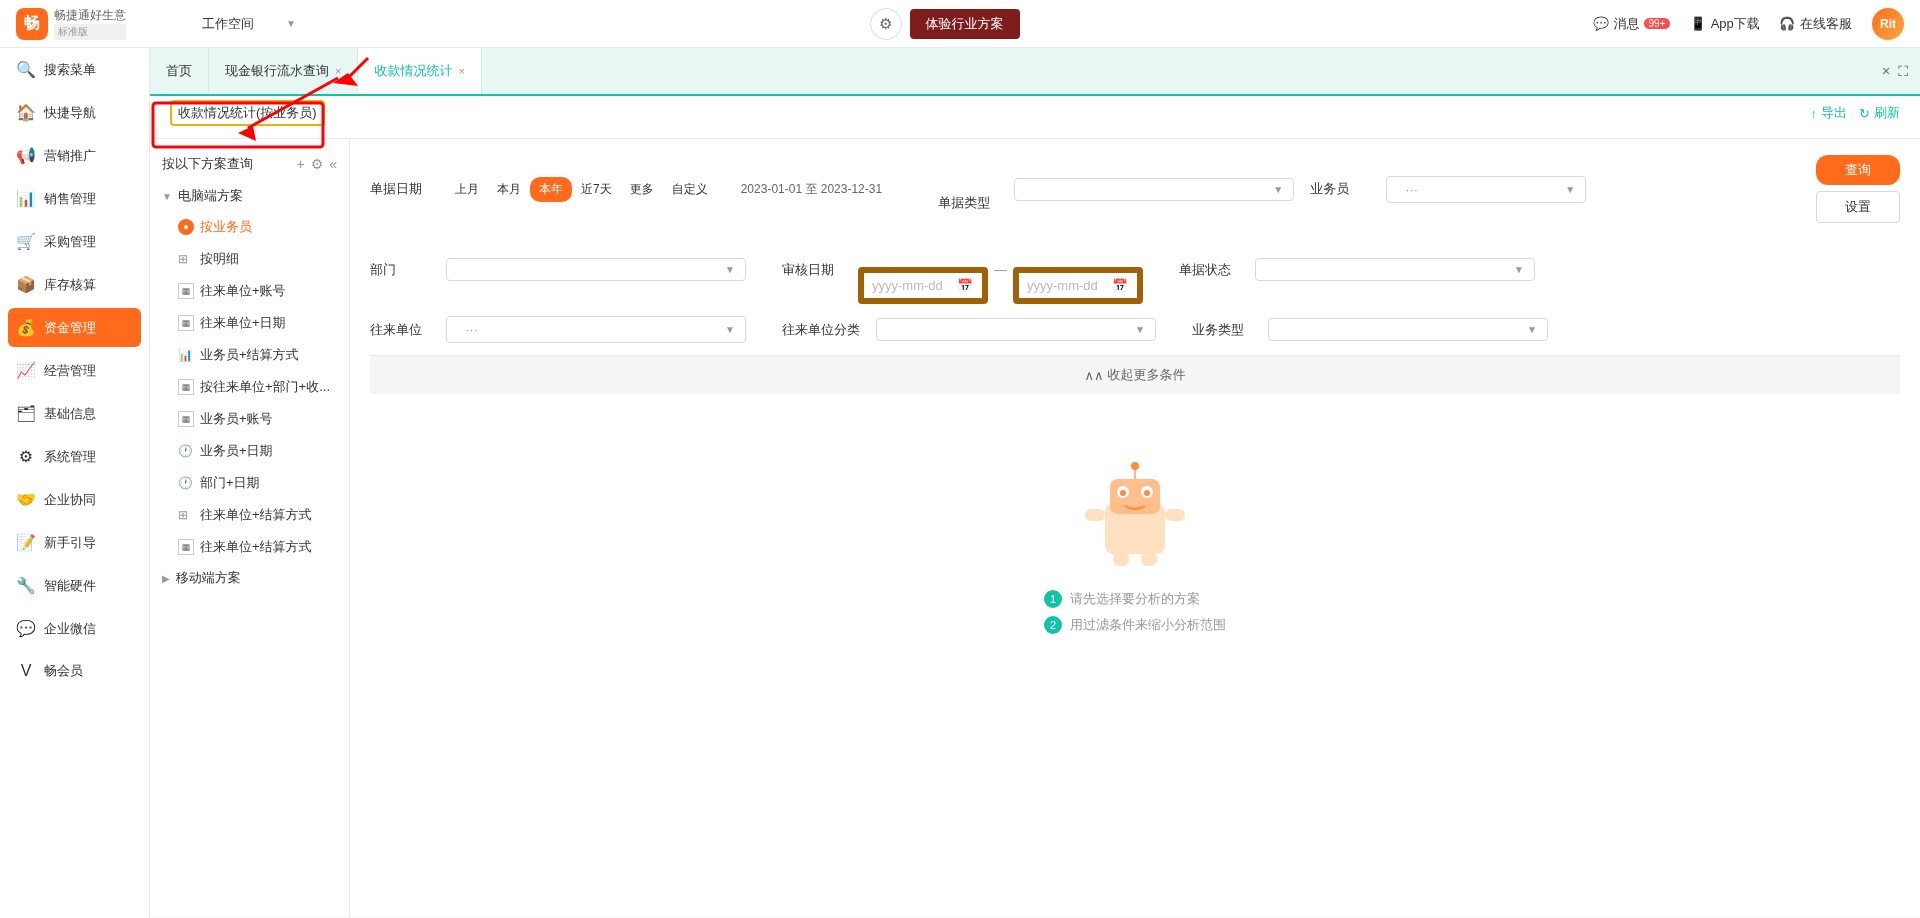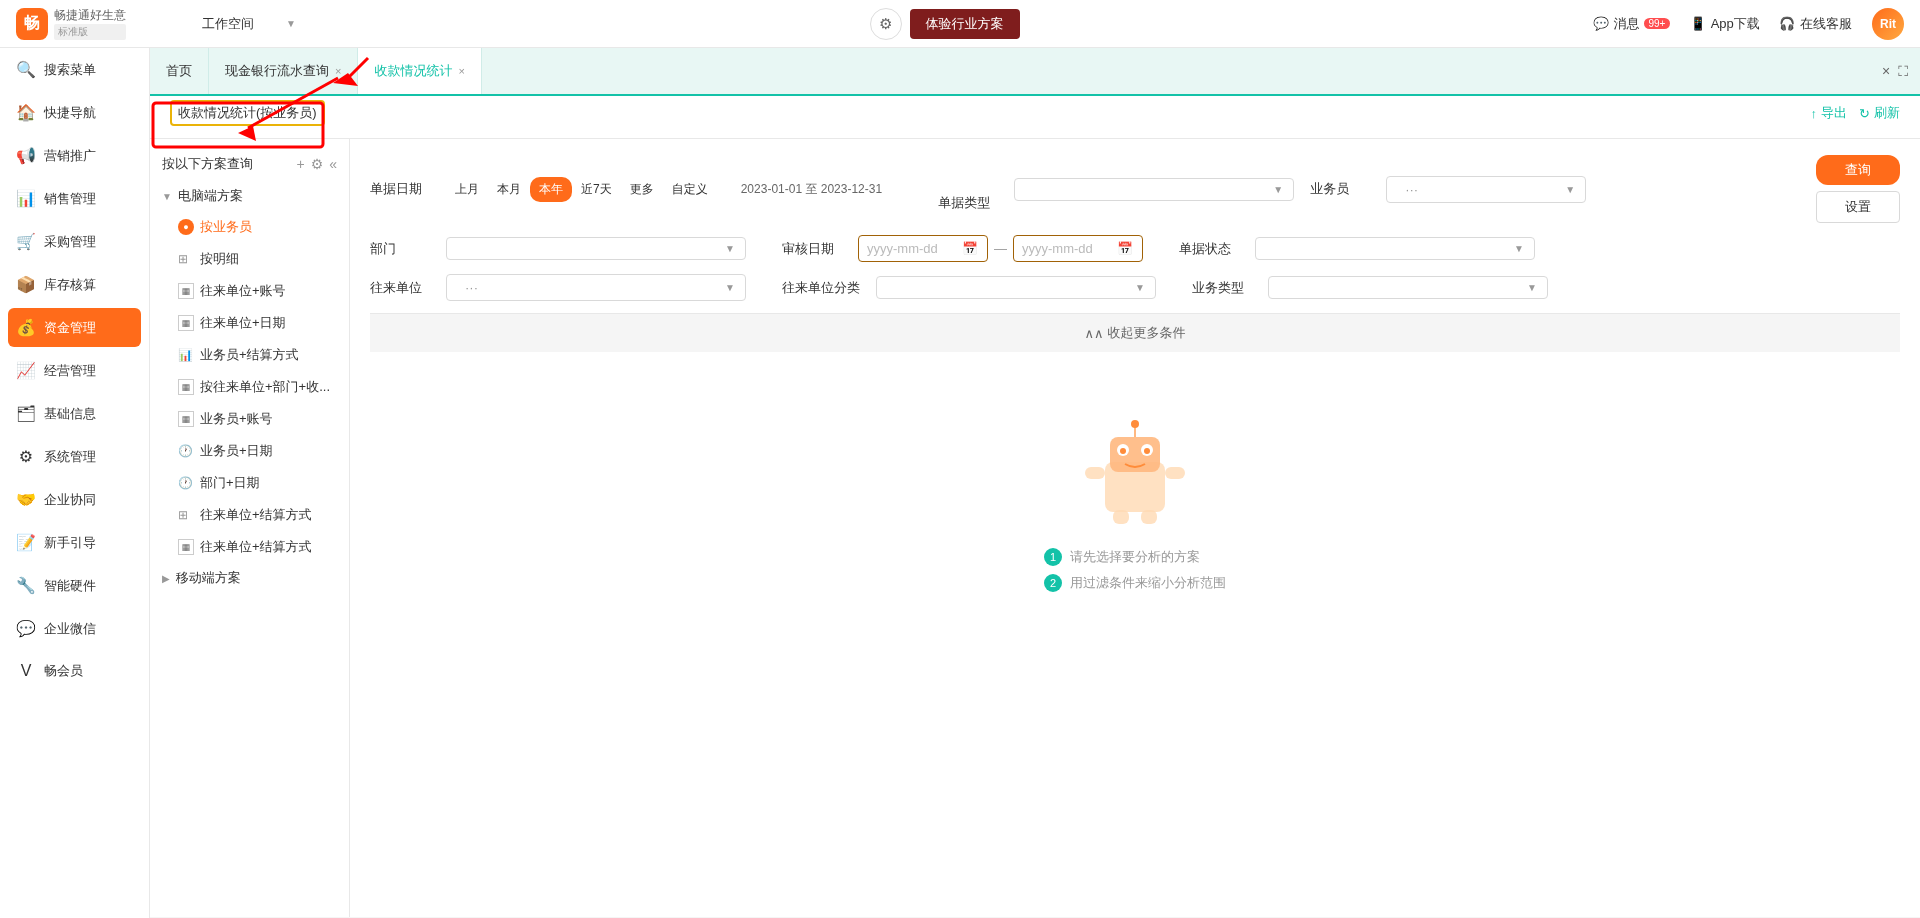--- a/index.html
+++ b/index.html
@@ -314,27 +314,28 @@
     .filter-select .dropdown-arrow { color: #999; font-size: 10px; margin-left: auto; }
     .filter-select-lg { min-width: 280px; }
     .date-input-group {
       display: flex;
       align-items: center;
       gap: 6px;
     }
     .date-input {
       display: flex;
       align-items: center;
-      border: 1px solid #a16207;
+      border: 6px solid #a16207;
       border-radius: 4px;
       padding: 5px 8px;
       min-width: 130px;
       background: white;
       font-size: 13px;
       color: #bbb;
+      margin-top: 32px;
     }
     .date-input .cal-icon { color: #ccc; margin-left: auto; }
     .date-separator { color: #999; }
 
     
     .query-btn-area {
       display: flex;
       flex-direction: column;
       gap: 6px;
       margin-left: auto;

